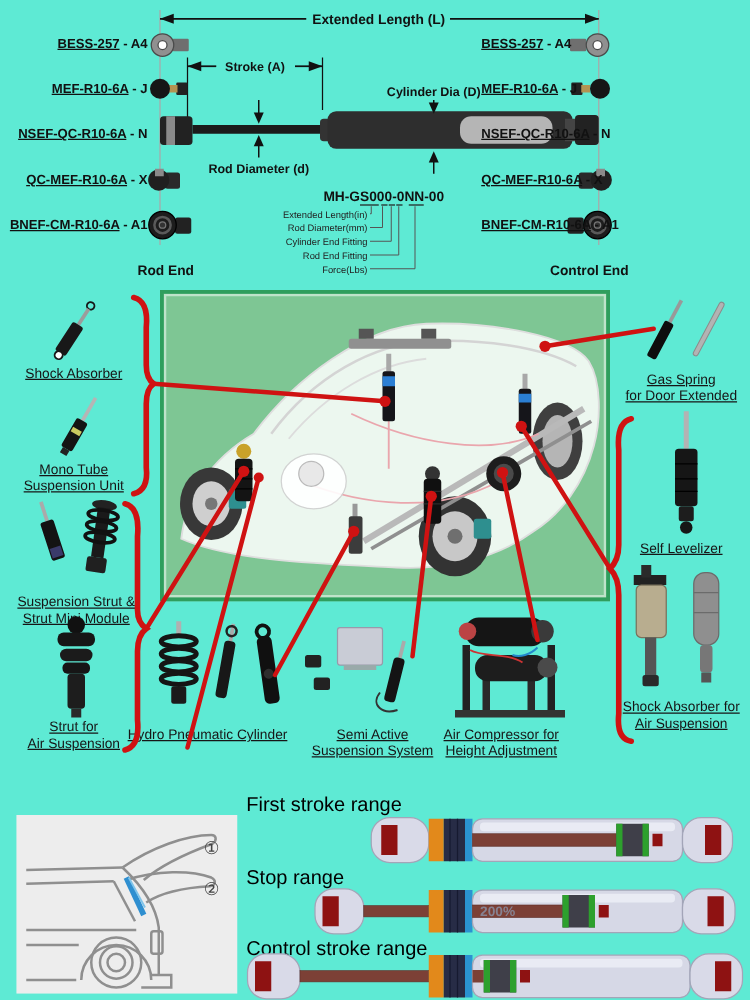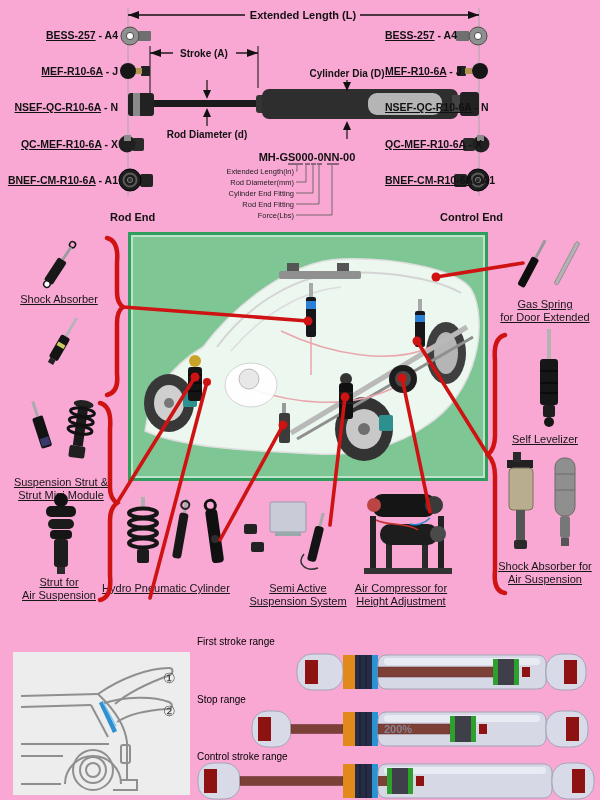--- a/index.html
+++ b/index.html
@@ -1,28 +1,28 @@
 <!DOCTYPE html>
 <html><head>
 <meta charset="utf-8">
 <style>
   html,body{margin:0;padding:0;background:#fff;font-family:"Liberation Sans",sans-serif;}
-  .page{position:relative;width:600px;height:800px;background:#f9a8d4;overflow:hidden;}
+  .page{position:relative;width:600px;height:800px;background:#5eead4;overflow:hidden;}
   section{position:absolute;left:0;width:600px;}
   .sec-top{top:0;height:230px;}
   .sec-mid{top:230px;height:395px;}
   .sec-bot{top:625px;height:175px;}
   .fit-label{position:absolute;font-size:10.5px;font-weight:bold;white-space:nowrap;color:#111;}
   .fit-label .pn{text-decoration:underline;}
   .fit-left{right:482px;}
   .fit-right{left:385px;}
   .endlab{position:absolute;font-size:11px;font-weight:bold;color:#111;white-space:nowrap;}
   .mid-label{position:absolute;font-size:11px;line-height:1.18;text-align:center;color:#161616;text-decoration:underline;}
   .mid-label span{display:block;}
-  .bot-label{position:absolute;font-size:10px;color:#000;white-space:nowrap;}
+  .bot-label{position:absolute;font-size:16px;color:#000;white-space:nowrap;}
   .greenbox{position:absolute;left:128px;top:2px;width:360px;height:249px;background:#7ec694;
             border:3px solid #2f9e5d;box-shadow:inset 0 0 0 2px rgba(255,255,255,.5);box-sizing:border-box;}
   .thumb{position:absolute;z-index:4;}
   .overlay{position:absolute;left:0;top:0;pointer-events:none;z-index:5;}
   .topsvg{position:absolute;left:0;top:0;}
   .dim{font:bold 10px "Liberation Sans",sans-serif;fill:#111;}
   .dimL{font:bold 11px "Liberation Sans",sans-serif;fill:#111;}
   .pno{font:bold 11px "Liberation Sans",sans-serif;fill:#111;}
   .leg{font:7.5px "Liberation Sans",sans-serif;fill:#222;}
   .wm{font:bold 11px "Liberation Sans",sans-serif;fill:#8a93a8;opacity:.8;}
@@ -380,20 +380,24 @@
         <circle cx="88" cy="25" r="9" fill="#3a3a3a"></circle>
       <rect x="34" y="44" width="58" height="21" rx="10" fill="#1d1d1d"></rect>
         <circle cx="92" cy="54" r="8" fill="#4a4a4a"></circle>
       <path d="M30,40 C40,46 60,42 72,50" fill="none" stroke="#c33" stroke-width="1.5"></path>
       <path d="M84,38 C78,44 70,46 64,44" fill="none" stroke="#28c" stroke-width="1.5"></path>
       <rect x="18" y="88" width="88" height="6" fill="#333"></rect>
     </svg>
 
     <div class="mid-label" style="left:0;width:118px;top:63px">
         <span>Shock Absorber</span>
+      </div>
+    <div class="mid-label" style="left:0;width:118px;top:140px">
+        <span>Mono Tube</span>
+        <span>Suspension Unit</span>
       </div>
     <div class="mid-label" style="left:0;width:122px;top:246px">
         <span>Suspension Strut &amp;</span>
         <span>Strut Mini Module</span>
       </div>
     <div class="mid-label" style="left:0;width:118px;top:346px">
         <span>Strut for</span>
         <span>Air Suspension</span>
       </div>
 

